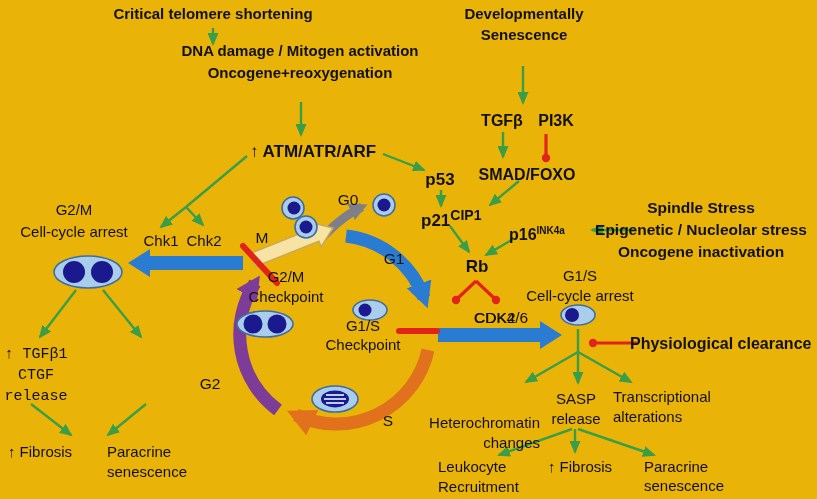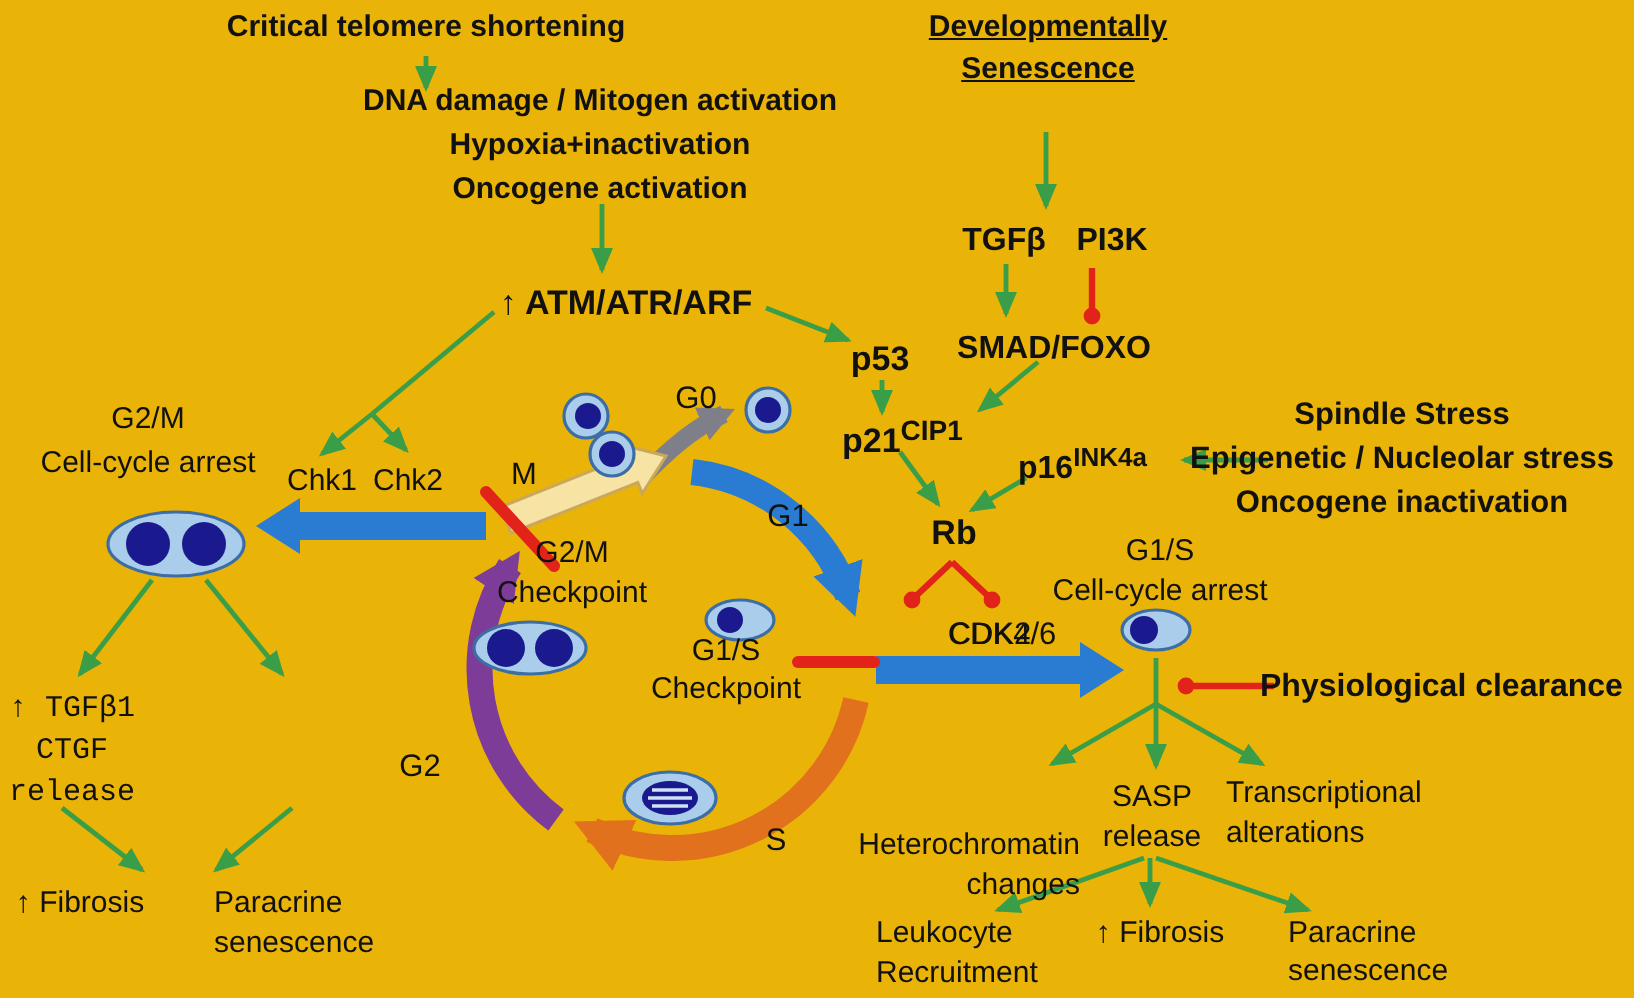--- a/index.html
+++ b/index.html
@@ -131,25 +131,24 @@
     <g>
       <ellipse class="cellbody" cx="578" cy="315" rx="17" ry="10"></ellipse>
       <circle class="nuc" cx="572" cy="315" r="7"></circle>
     </g>
   </svg>
 
   <div class="lbl ctr b" style="left:213px;top:4px;">Critical telomere shortening</div>
 
   <div class="lbl ctr b lh22" style="left:300px;top:40px;">
     <div>DNA damage / Mitogen activation</div>
-    <div>Hypoxia+inactivation</div>
-    <div>Oncogene activation</div>
-  </div>
-
-  <div class="lbl ctr b lh21" style="left:524px;top:3px;text-decoration:underline;">
+    <div>Oncogene+reoxygenation</div>
+  </div>
+
+  <div class="lbl ctr b lh21" style="left:524px;top:3px;">
     <div>Developmentally</div>
     <div>Senescence</div>
   </div>
 
   <div class="lbl ctr b lh22" style="left:701px;top:197px;font-size:15.5px;">
     <div>Spindle Stress</div>
     <div>Epigenetic / Nucleolar stress</div>
     <div>Oncogene inactivation</div>
   </div>
 
@@ -157,21 +156,21 @@
   <div class="lbl ctr" style="left:161px;top:231px;">Chk1</div>
   <div class="lbl ctr" style="left:204px;top:231px;">Chk2</div>
   <div class="lbl ctr b f17" style="left:440px;top:170px;">p53</div>
 
   <div class="lbl b f17" style="left:421px;top:211px;"><span>p21</span><span class="sup">CIP1</span></div>
 
   <div class="lbl ctr b f16" style="left:502px;top:111px;">TGFβ</div>
   <div class="lbl ctr b f16" style="left:556px;top:111px;">PI3K</div>
   <div class="lbl ctr b f16" style="left:527px;top:165px;">SMAD/FOXO</div>
 
-  <div class="lbl b f16" style="left:509px;top:225px;"><span>p16</span><span class="sup" style="font-size:13px;">INK4a</span></div>
+  <div class="lbl b f16" style="left:509px;top:225px;"><span>p16</span><span class="sup" style="font-size:10px;">INK4a</span></div>
 
   <div class="lbl ctr b f17" style="left:477px;top:257px;">Rb</div>
   <div class="lbl ctr f155" style="left:447px;top:308px;margin-left:48px;">CDK2</div>
   <div class="lbl ctr f155" style="left:501px;top:308px;">CDK4/6</div>
 
   <div class="lbl ctr lh22" style="left:74px;top:199px;">
     <div>G2/M</div>
     <div>Cell-cycle arrest</div>
   </div>
 

